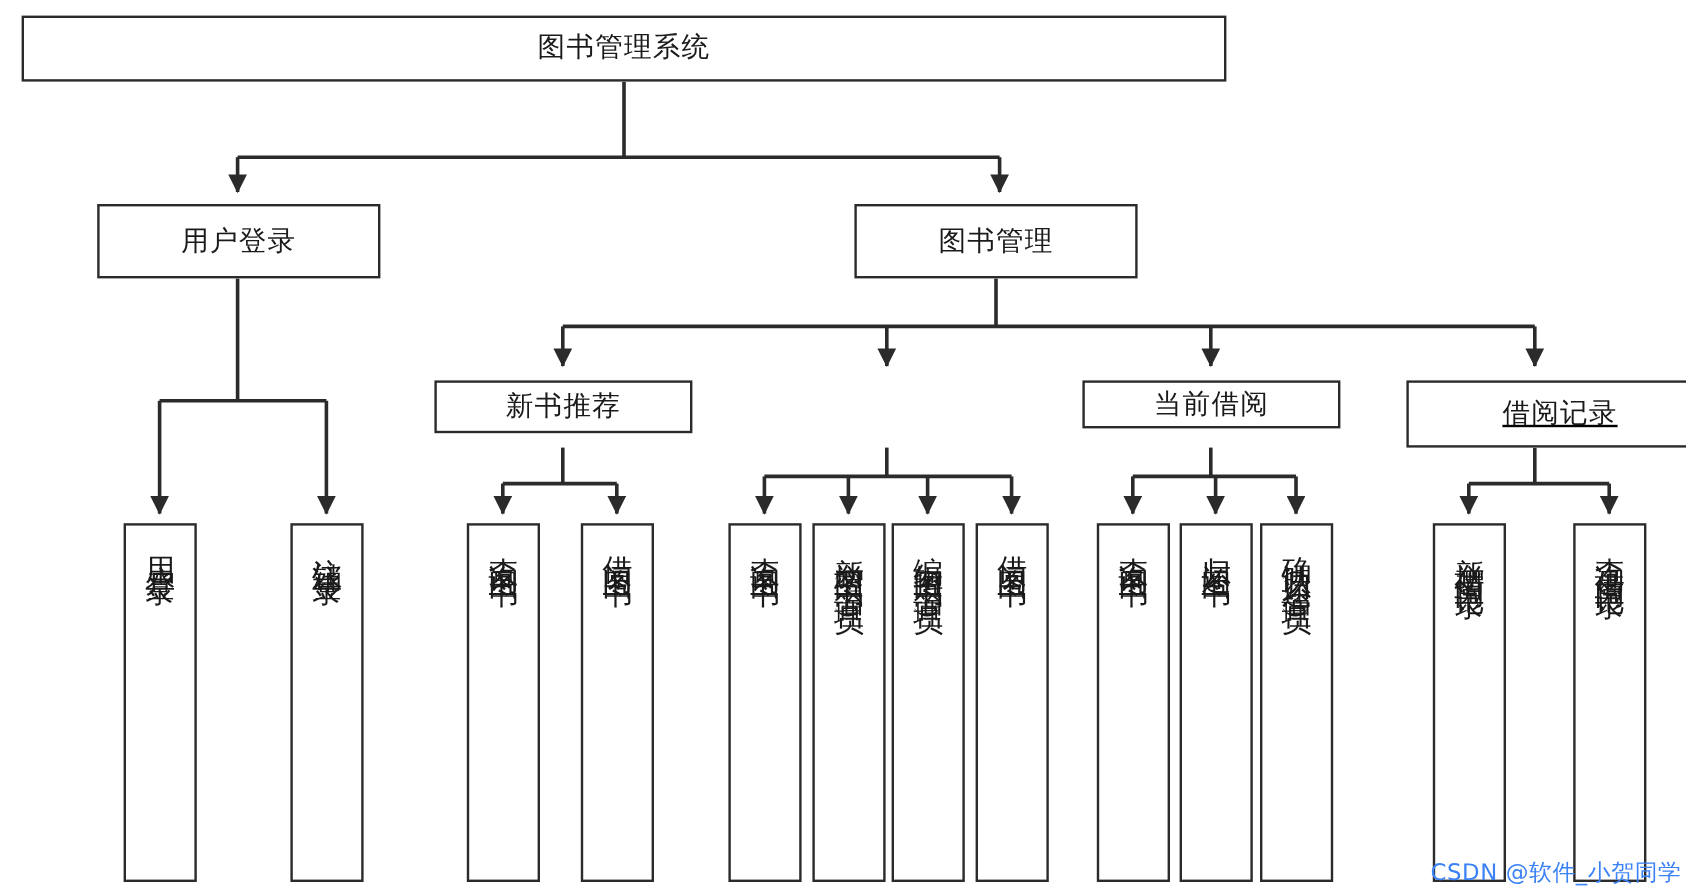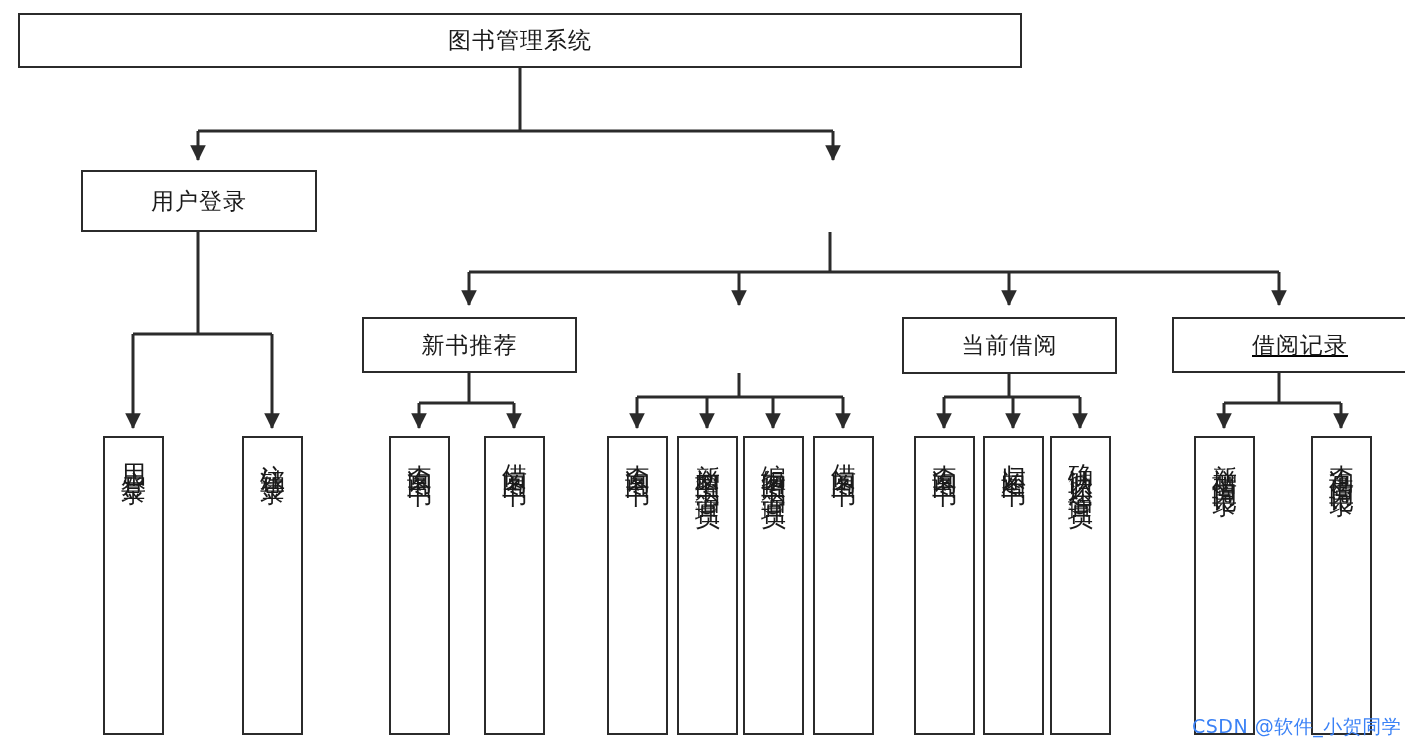--- a/index.html
+++ b/index.html
@@ -130,25 +130,28 @@
     </g>
   </svg>
 
   <div class="node root h" style="left:18px; top:13px; width:1004px; height:55px;">
     <span class="label">图书管理系统</span>
   </div>
 
   <div class="node h" style="left:81px; top:170px; width:236px; height:62px;">
     <span class="label">用户登录</span>
   </div>
-
-  <div class="node h" style="left:362px; top:317px; width:215px; height:56px;align-items:center;">
+  <div class="node h" style="left:712px; top:170px; width:236px; height:62px;">
+    <span class="label">图书管理</span>
+  </div>
+
+  <div class="node h" style="left:362px; top:317px; width:215px; height:44px;align-items:center;">
     <span class="label">新书推荐</span>
   </div>
-  <div class="node h" style="left:902px; top:317px; width:215px; height:57px;">
+  <div class="node h" style="left:902px; top:317px; width:215px; height:40px;">
     <span class="label">当前借阅</span>
   </div>
   <div class="node h" style="left:1172px; top:317px; width:256px; height:56px;text-decoration:underline;">
     <span class="label">借阅记录</span>
   </div>
 
   <div class="node v" style="left:103px; top:436px; width:61px; height:299px;">
     <span class="label">用户登录</span>
   </div>
   <div class="node v" style="left:242px; top:436px; width:61px; height:299px;">

